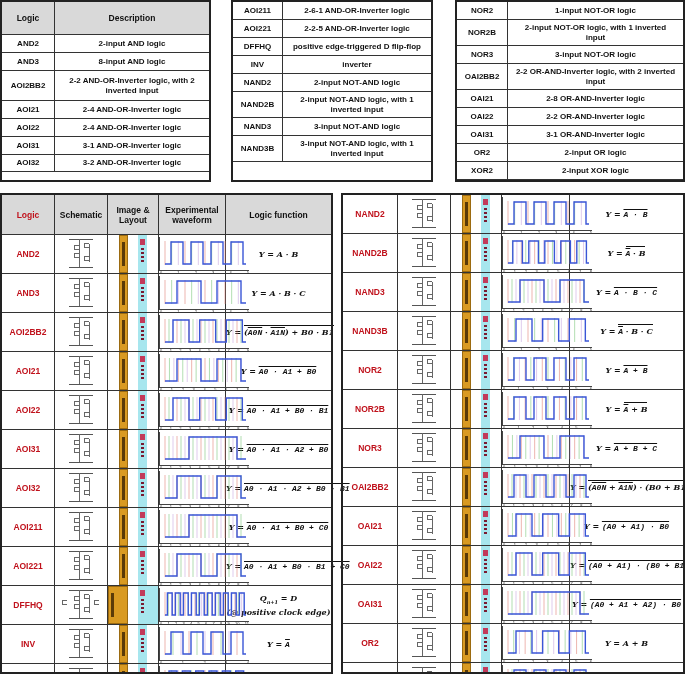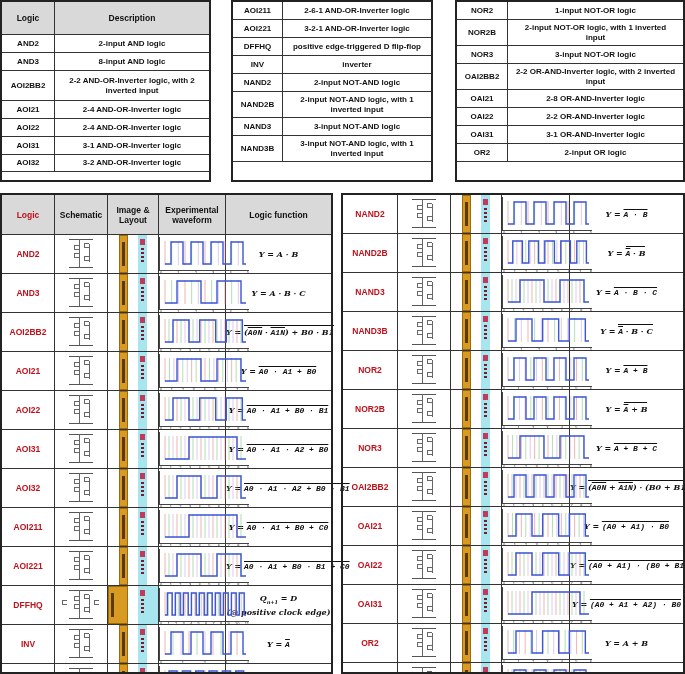--- a/index.html
+++ b/index.html
@@ -92,21 +92,21 @@
 </table>
 
 <table id="t2">
   <tbody id="t2-body">
       <tr style="height: 18px;">
         <td class="c1">AOI211</td>
         <td class="desc-cell">2-6-1 AND-OR-Inverter logic</td>
       </tr>
       <tr style="height: 18px;">
         <td class="c1">AOI221</td>
-        <td class="desc-cell">3-2-1 AND-OR-Inverter logic</td>
+        <td class="desc-cell">2-2-5 AND-OR-Inverter logic</td>
       </tr>
       <tr style="height: 18px;">
         <td class="c1">DFFHQ</td>
         <td class="desc-cell">positive edge-triggered D flip-flop</td>
       </tr>
       <tr style="height: 18px;">
         <td class="c1">INV</td>
         <td class="desc-cell">inverter</td>
       </tr>
       <tr style="height: 18px;">
@@ -154,20 +154,24 @@
         <td class="c1">OAI22</td>
         <td class="desc-cell">2-2 OR-AND-Inverter logic</td>
       </tr>
       <tr style="height: 18px;">
         <td class="c1">OAI31</td>
         <td class="desc-cell">3-1 OR-AND-Inverter logic</td>
       </tr>
       <tr style="height: 18px;">
         <td class="c1">OR2</td>
         <td class="desc-cell">2-input OR logic</td>
+      </tr>
+      <tr style="height: 18px;">
+        <td class="c1">XOR2</td>
+        <td class="desc-cell">2-input XOR logic</td>
       </tr>
     </tbody>
 </table>
 
 <table id="bl">
   <colgroup>
     <col style="width:53px">
       <col style="width:53px">
       <col style="width:51px">
       <col style="width:67px">

